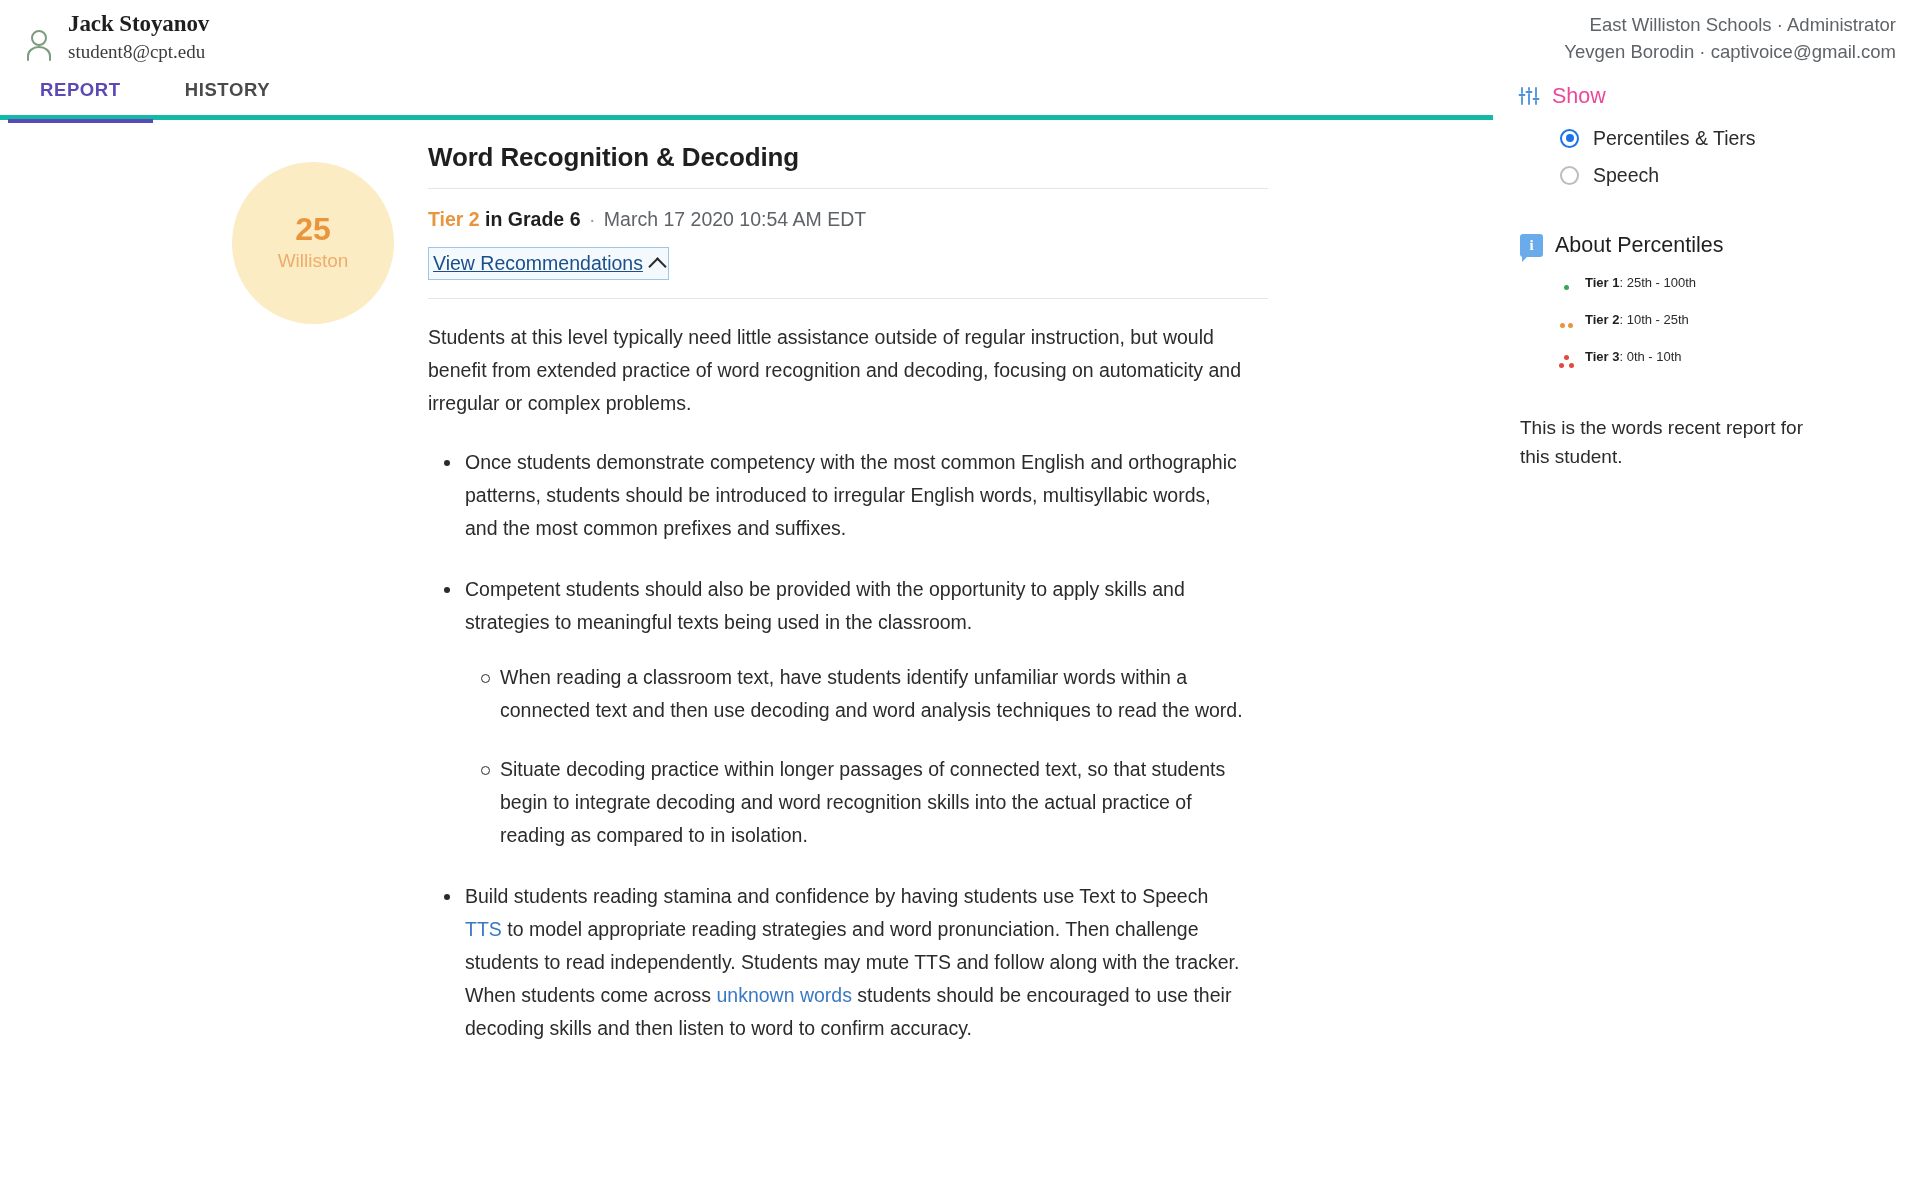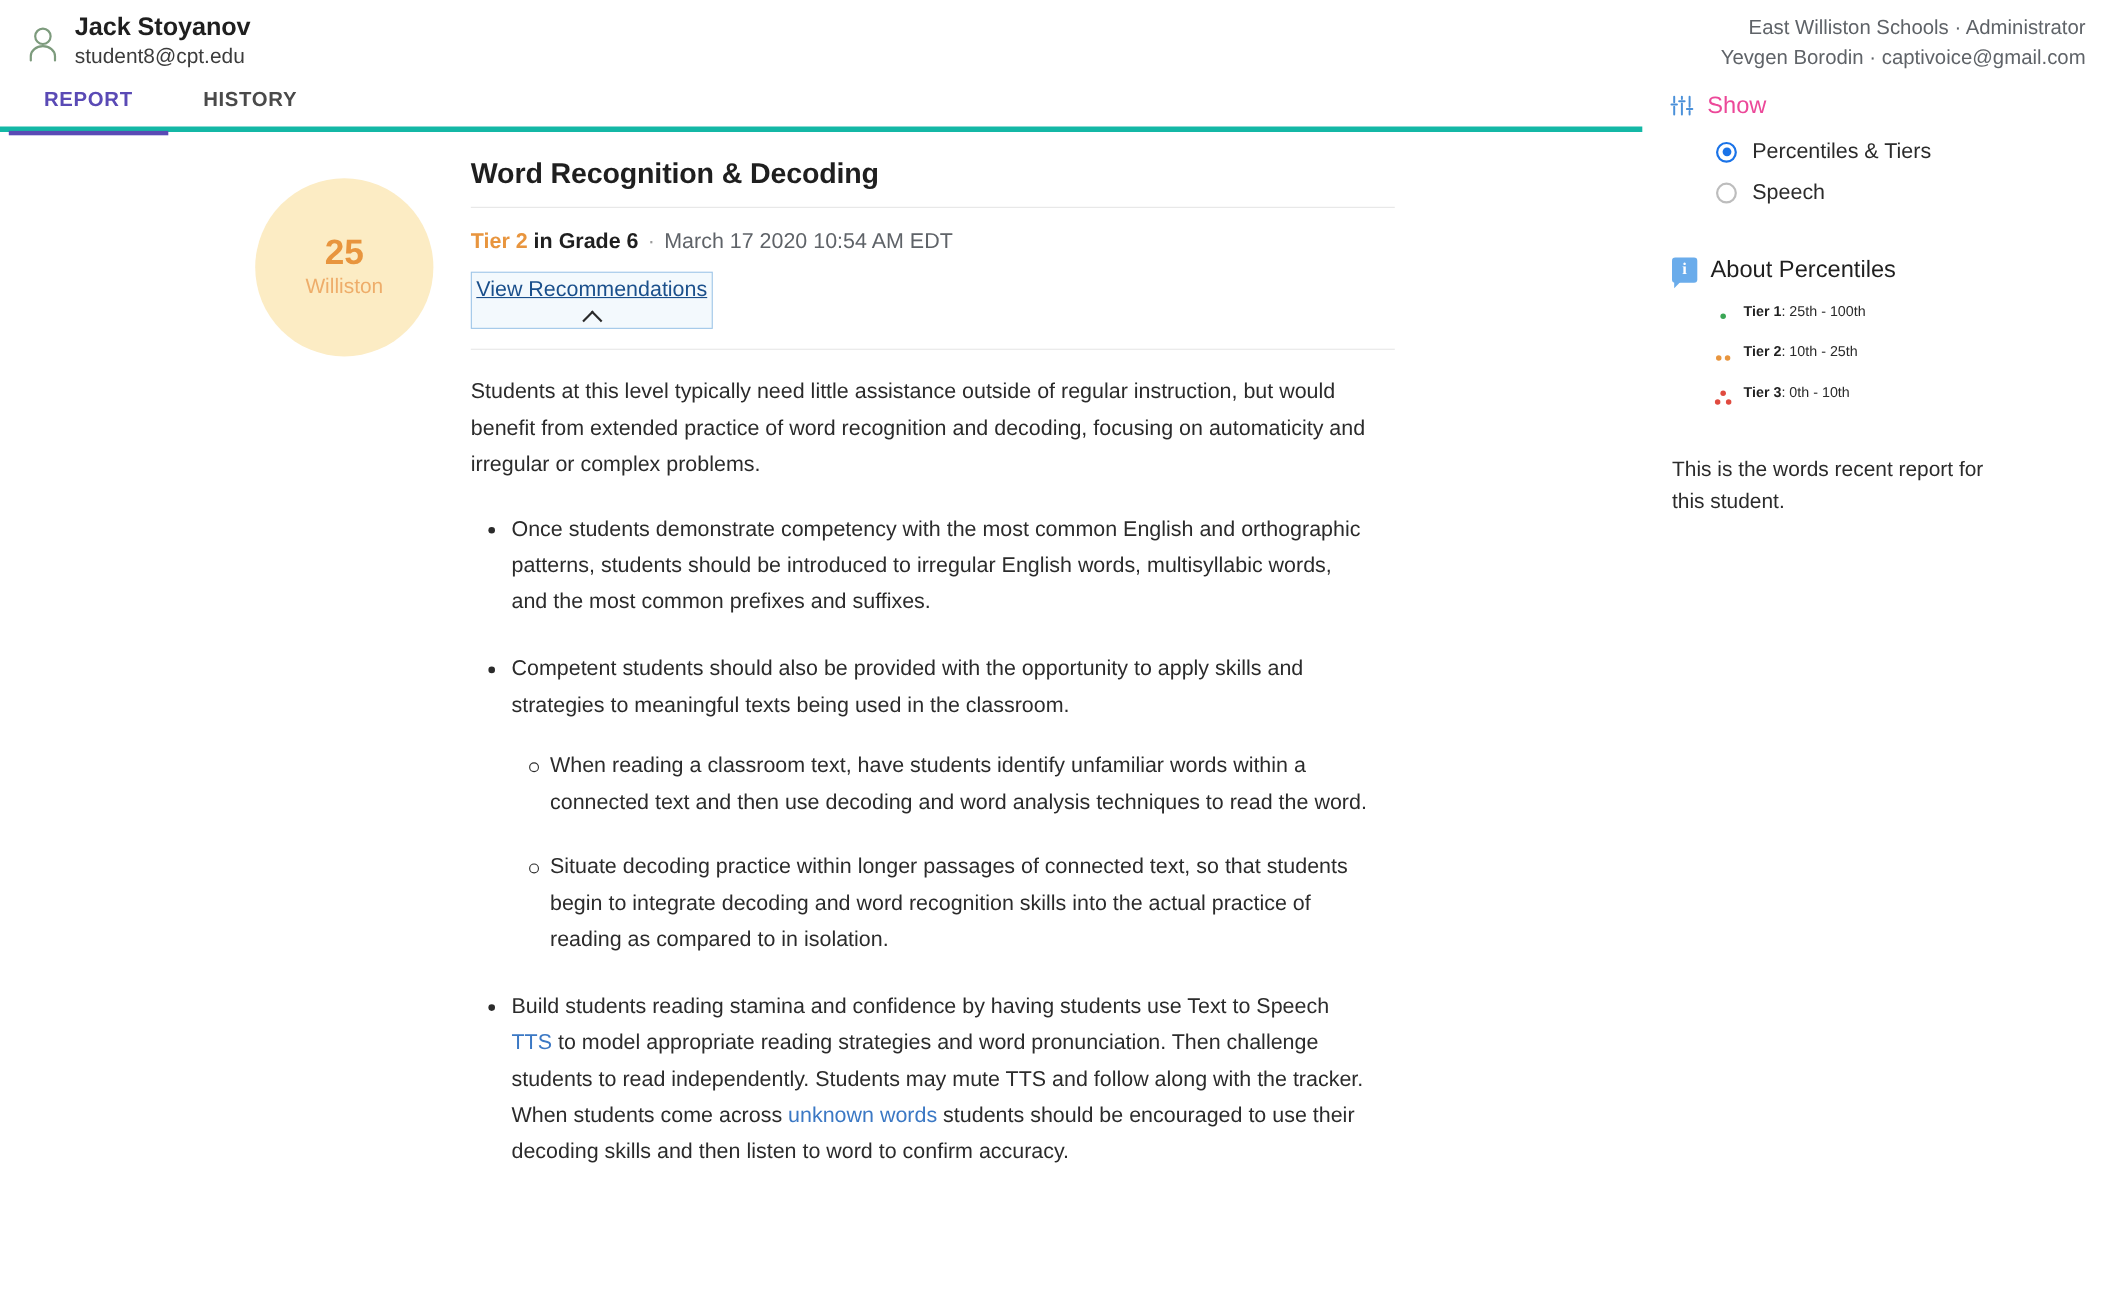--- a/index.html
+++ b/index.html
@@ -25,21 +25,22 @@
     position: absolute;
     top: 0; left: 0;
     width: 1920px;
     height: 83px;
     background: #fff;
   }
   .user-block {
     position: absolute;
     left: 22px; top: 10px;
     display: flex;
-    align-items: center;
+    align-items: flex-end;
+    font-family: Liberation Serif, serif;
   }
   .person-icon {
     width: 34px; height: 40px;
     margin-right: 12px;
     margin-top: 4px;
   }
   .person-icon svg { display: block; }
   .user-name {
     font-size: 23px;
     font-weight: bold;
@@ -177,21 +178,20 @@
     gap: 6px;
     font-size: 19.5px;
     line-height: 26px;
     color: #1a4f8b;
     text-decoration: underline;
     border: 1px solid #9fc6e8;
     background: #f3f9fd;
     padding: 2px 4px 3px 4px;
     cursor: pointer;
     font-family: "Liberation Sans", sans-serif;
-    flex-direction: column;
   }
   .chev {
     display: inline-block;
     width: 13px; height: 13px;
     border-left: 2px solid #2a2a2a;
     border-top: 2px solid #2a2a2a;
     transform: rotate(45deg);
     position: relative;
     top: 3px;
     margin-left: 2px;

